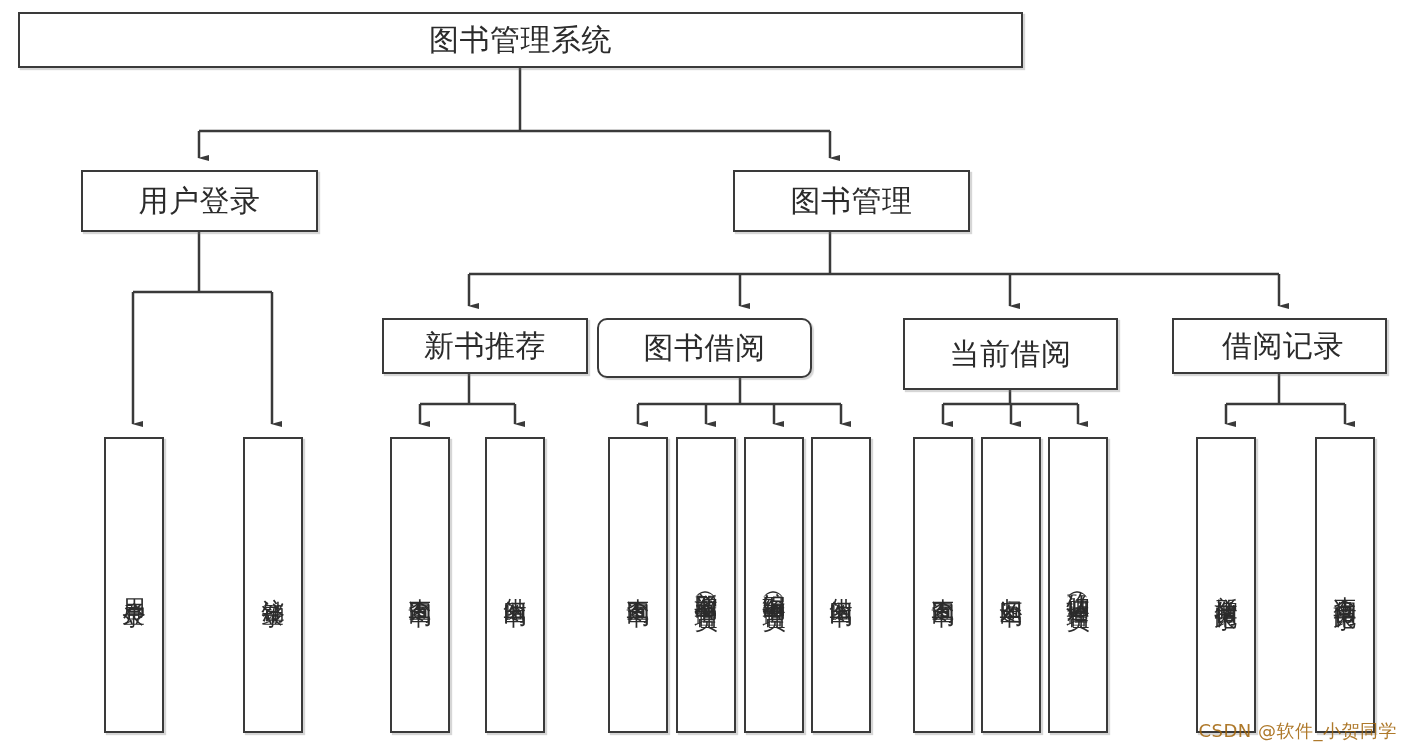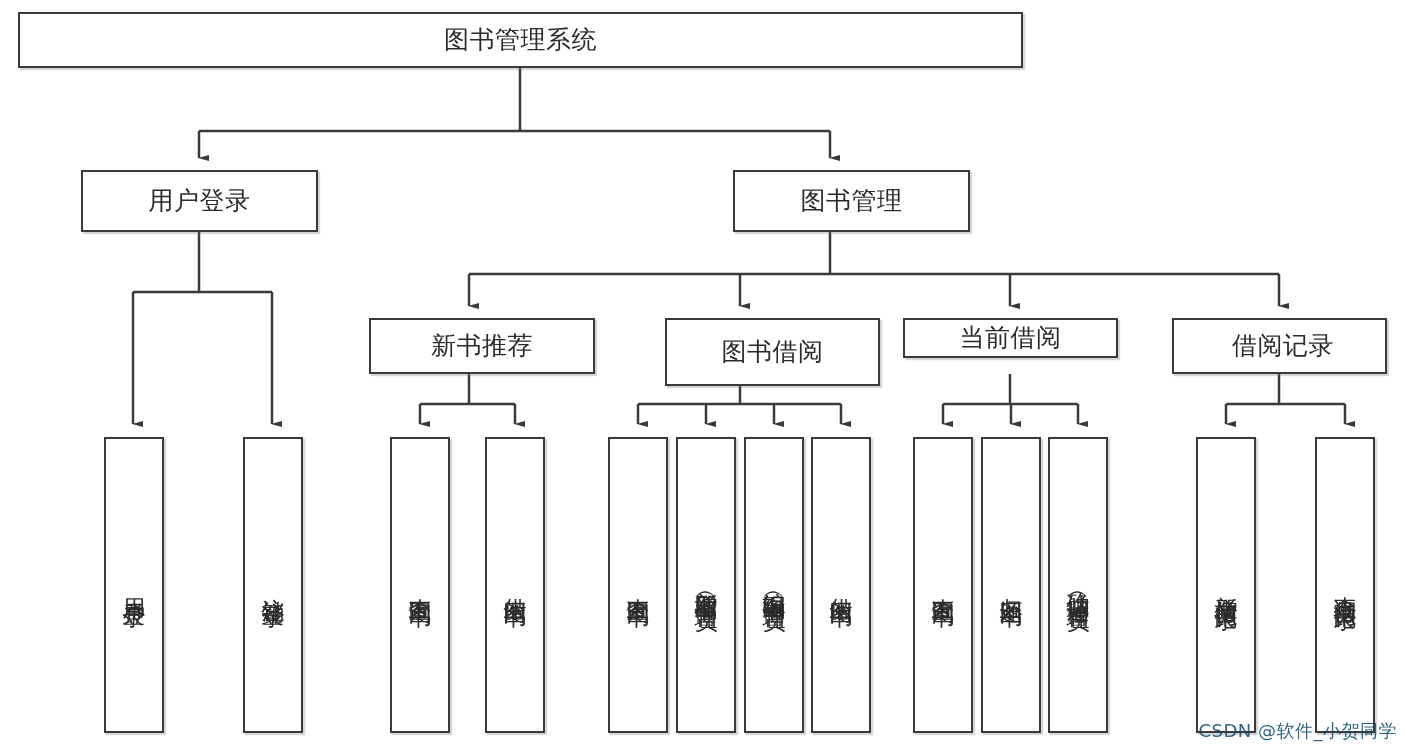--- a/index.html
+++ b/index.html
@@ -28,21 +28,21 @@
     box-sizing: border-box;
     border: 2.5px solid #3a3a3a;
     background: #ffffff;
     display: flex;
     align-items: center;
     justify-content: center;
     box-shadow: 2px 2px 1px rgba(120,120,120,0.30);
   }
   .node-label {
     color: #2b2b2b;
-    font-size: 25px;
+    font-size: 30px;
     line-height: 1.05;
     white-space: nowrap;
     letter-spacing: 0.5px;
   }
   .node.leaf {
     align-items: center;
     justify-content: center;
   }
   .node.leaf .node-label {
     writing-mode: vertical-rl;
@@ -50,21 +50,21 @@
     white-space: nowrap;
     letter-spacing: 2.5px;
     font-size: 23px;
     line-height: 1;
   }
   .watermark {
     position: absolute;
     right: 8px;
     bottom: 4px;
     font-size: 18px;
-    color: #0c4a6e;
+    color: #a16207;
     opacity: 0.85;
     letter-spacing: 0.5px;
     white-space: nowrap;
   }
 </style>
 </head>
 <body>
 
 <div id="canvas">
 
@@ -122,27 +122,27 @@
     <span class="node-label">图书管理系统</span>
   </div>
 
   <div class="node" style="left:81px; top:170px; width:237px; height:62px;">
     <span class="node-label">用户登录</span>
   </div>
   <div class="node" style="left:711px; top:170px; width:237px; height:62px;margin-left:22px;">
     <span class="node-label">图书管理</span>
   </div>
 
-  <div class="node" style="left:369px; top:318px; width:226px; height:56px;">
+  <div class="node" style="left:382px; top:318px; width:206px; height:56px;">
     <span class="node-label">新书推荐</span>
   </div>
-  <div class="node" style="left:665px; top:318px; width:215px; height:68px;">
+  <div class="node" style="left:597px; top:318px; width:215px; height:60px;border-radius:10px;">
     <span class="node-label">图书借阅</span>
   </div>
-  <div class="node" style="left:903px; top:318px; width:215px; height:40px;">
+  <div class="node" style="left:903px; top:318px; width:215px; height:72px;">
     <span class="node-label">当前借阅</span>
   </div>
   <div class="node" style="left:1172px; top:318px; width:215px; height:56px;padding-left:7px;">
     <span class="node-label">借阅记录</span>
   </div>
 
   <div class="node leaf" style="left:104px; top:437px; width:60px; height:296px;">
     <span class="node-label">用户登录</span>
   </div>
   <div class="node leaf" style="left:243px; top:437px; width:60px; height:296px;">

